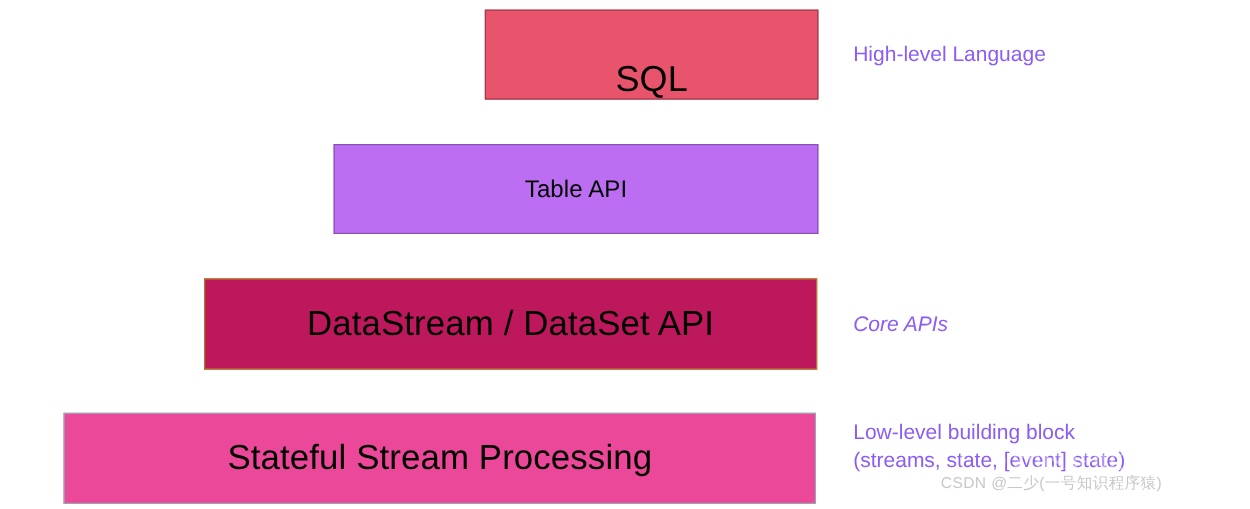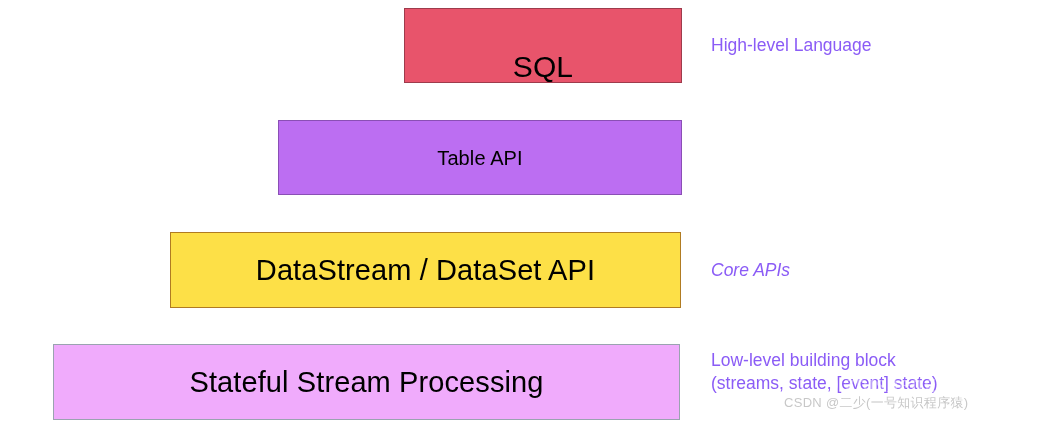--- a/index.html
+++ b/index.html
@@ -137,26 +137,26 @@
 
   <div class="layer-box" id="box-sql" style="background-color: rgb(232, 84, 107); border-color: rgb(158, 59, 76); align-items: flex-end;">
     <span class="layer-label">SQL</span>
   </div>
   <div class="annotation" id="ann-sql">High-level Language</div>
 
   <div class="layer-box" id="box-table-api" style="background-color: rgb(188, 110, 242); border-color: rgb(138, 79, 181);">
     <span class="layer-label">Table API</span>
   </div>
 
-  <div class="layer-box" id="box-datastream" style="background-color: #fde047; border-color: rgb(176, 123, 34);">
+  <div class="layer-box" id="box-datastream" style="background-color: #be185d; border-color: rgb(176, 123, 34);">
     <span class="layer-label">DataStream / DataSet API</span>
   </div>
   <div class="annotation" id="ann-datastream">Core APIs</div>
 
-  <div class="layer-box" id="box-stateful" style="background-color: #f0abfc; border-color: rgb(154, 163, 176);">
+  <div class="layer-box" id="box-stateful" style="background-color: #ec4899; border-color: rgb(154, 163, 176);">
     <span class="layer-label">Stateful Stream Processing</span>
   </div>
   <div class="annotation" id="ann-stateful">Low-level building block
 (streams, state, [event] state)</div>
 
   <div id="watermark">
     <div id="wm-row">
       <span id="wm-bubble"></span>
       <span id="wm-name">zhisheng</span>
     </div>

